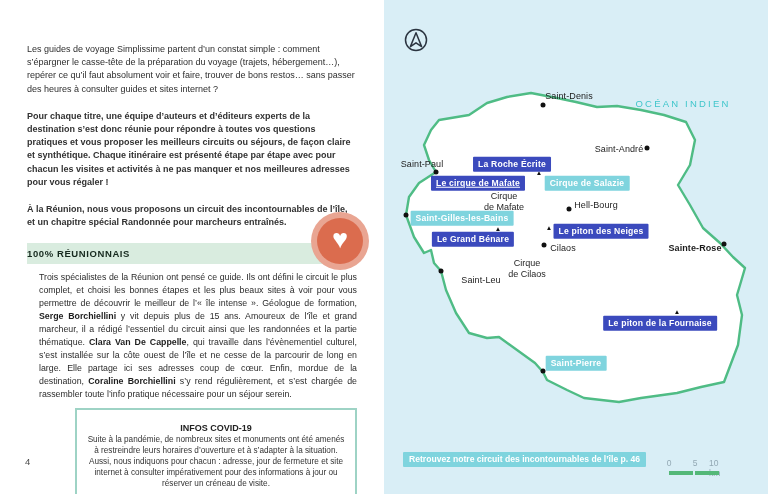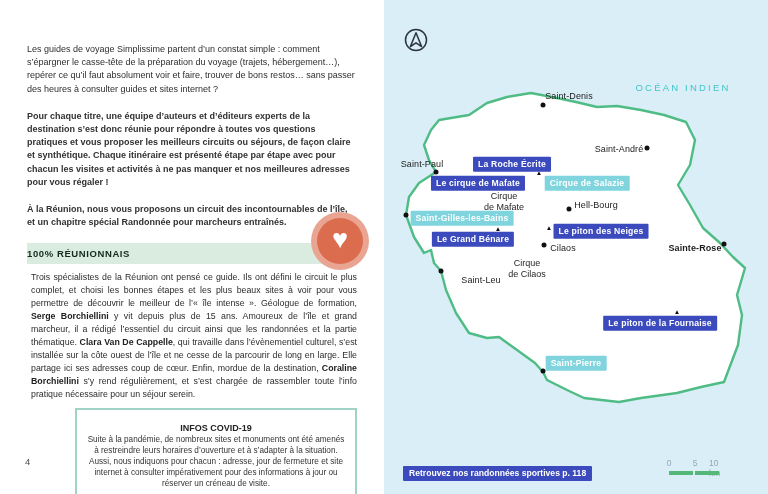--- a/index.html
+++ b/index.html
@@ -11,21 +11,21 @@
              padding:43px 27px 0 27px;color:#2e2e2e;}
   .intro{margin:0 0 14px 0;font-size:9px;line-height:13.2px;color:#2e2e2e;}
   .intro.bold{font-weight:bold;color:#323232;}
   .section-bar{margin-top:9px;height:21px;line-height:21px;background:var(--section-bg);
                font-size:9.5px;font-weight:bold;letter-spacing:.6px;color:#16291e;}
   .heart-badge{position:absolute;left:311px;top:212px;width:58px;height:58px;border-radius:50%;
                background:var(--heart-outer);display:flex;align-items:center;justify-content:center;z-index:5;}
   .heart-inner{width:46px;height:46px;border-radius:50%;background:var(--heart-inner);
                display:flex;align-items:center;justify-content:center;}
   .heart-glyph{color:#fff;font-size:27px;line-height:1;margin-top:-3px;}
-  .team-text{margin:7px 0 0 4px;font-size:8.8px;line-height:13px;text-align:justify;color:#2b2b2b;}
+  .team-text{margin:7px 0 0 12px;font-size:8.8px;line-height:13px;text-align:justify;color:#2b2b2b;}
   .team-text b{color:#1e1e1e;}
   .covid-box{margin-top:7px;border:2px solid var(--covid-border);padding:13px 8px 6px;text-align:center;margin-left:48px;}
   .covid-title{font-size:9px;font-weight:bold;color:#222;margin-bottom:1px;}
   .covid-line{font-size:8.2px;line-height:11px;color:#333;}
   .page-num{position:absolute;left:25px;top:456px;font-size:9.5px;color:#4a4a4a;}
 
   
   .page-right{position:relative;width:384px;height:494px;background:var(--sea);}
   .island{position:absolute;left:0;top:0;}
   .island path{fill:#ffffff;stroke:var(--island-outline);stroke-width:2.4;stroke-linejoin:round;}
@@ -90,21 +90,21 @@
       <path d="M55,120 L85,115 L103,103 L123,97 L147,93 L173,98 L192,102 L213,107 L233,106 L257,110 L280,115 L302,122 L311,140 L306,165 L294,185 L306,205 L319,228 L336,243 L349,257 L361,268 L356,285 L353,295 L358,315 L354,345 L340,382 L317,387 L293,393 L257,398 L235,402 L200,398 L183,390 L163,380 L159,372 L151,363 L133,350 L115,337 L103,338 L85,333 L72,313 L62,290 L57,271 L50,263 L47,250 L40,253 L30,237 L22,215 L25,197 L35,183 L52,172 L45,160 L40,145 L47,130 Z"></path>
     </svg>
 
     <div class="compass">
       <svg width="24" height="24" viewBox="0 0 24 24">
         <circle cx="12" cy="12" r="10.5" fill="none" stroke="#2b3440" stroke-width="1.5"></circle>
         <path d="M12,4.8 L17.6,18.6 L12,14.8 L6.4,18.6 Z" fill="none" stroke="#2b3440" stroke-width="1.5" stroke-linejoin="round"></path>
       </svg>
     </div>
 
-    <div class="ocean-label" style="left:299px;top:87px;">OCÉAN INDIEN</div>
+    <div class="ocean-label" style="left:299px;top:103px;">OCÉAN INDIEN</div>
 
     <div class="dot" style="left:159px;top:105px;"></div>
     <div class="dot" style="left:263px;top:148px;"></div>
     <div class="dot" style="left:52px;top:172px;"></div>
     <div class="dot" style="left:185px;top:209px;"></div>
     <div class="dot" style="left:160px;top:245px;"></div>
     <div class="dot" style="left:340px;top:244px;"></div>
     <div class="dot" style="left:57px;top:271px;"></div>
     <div class="dot" style="left:22px;top:215px;"></div>
     <div class="dot" style="left:159px;top:371px;"></div>
@@ -125,30 +125,30 @@
     <div class="region-label" style="left:120px;top:201px;">
       <div>Cirque</div>
       <div>de Mafate</div>
     </div>
     <div class="region-label" style="left:143px;top:268px;">
       <div>Cirque</div>
       <div>de Cilaos</div>
     </div>
 
     <div class="badge hike" style="left:128px;top:164px;">La Roche Écrite</div>
-    <div class="badge hike" style="left:94px;top:183px;">Le cirque de Mafate</div>
+    <div class="badge hike" style="left:94px;top:183px;text-decoration:underline;">Le cirque de Mafate</div>
     <div class="badge hike" style="left:217px;top:231px;">Le piton des Neiges</div>
     <div class="badge hike" style="left:89px;top:239px;">Le Grand Bénare</div>
     <div class="badge hike" style="left:276px;top:323px;">Le piton de la Fournaise</div>
 
     <div class="badge circuit" style="left:203px;top:183px;">Cirque de Salazie</div>
     <div class="badge circuit" style="left:78px;top:218px;">Saint-Gilles-les-Bains</div>
     <div class="badge circuit" style="left:192px;top:363px;">Saint-Pierre</div>
 
-    <div class="footer-badge hike" style="left:19px;top:466px;">Retrouvez nos randonnées sportives p. 118</div>
+    <div class="footer-badge circuit" style="left:19px;top:452px;">Retrouvez notre circuit des incontournables de l’île p. 46</div>
 
     <div class="scalebar">
       <span class="tick" style="left:0;">0</span>
       <span class="tick" style="left:26px;">5</span>
       <span class="tick last" style="left:40px;">10 km</span>
       <div class="seg" style="left:0;"></div>
       <div class="seg" style="left:26px;"></div>
     </div>
 
   </div>

